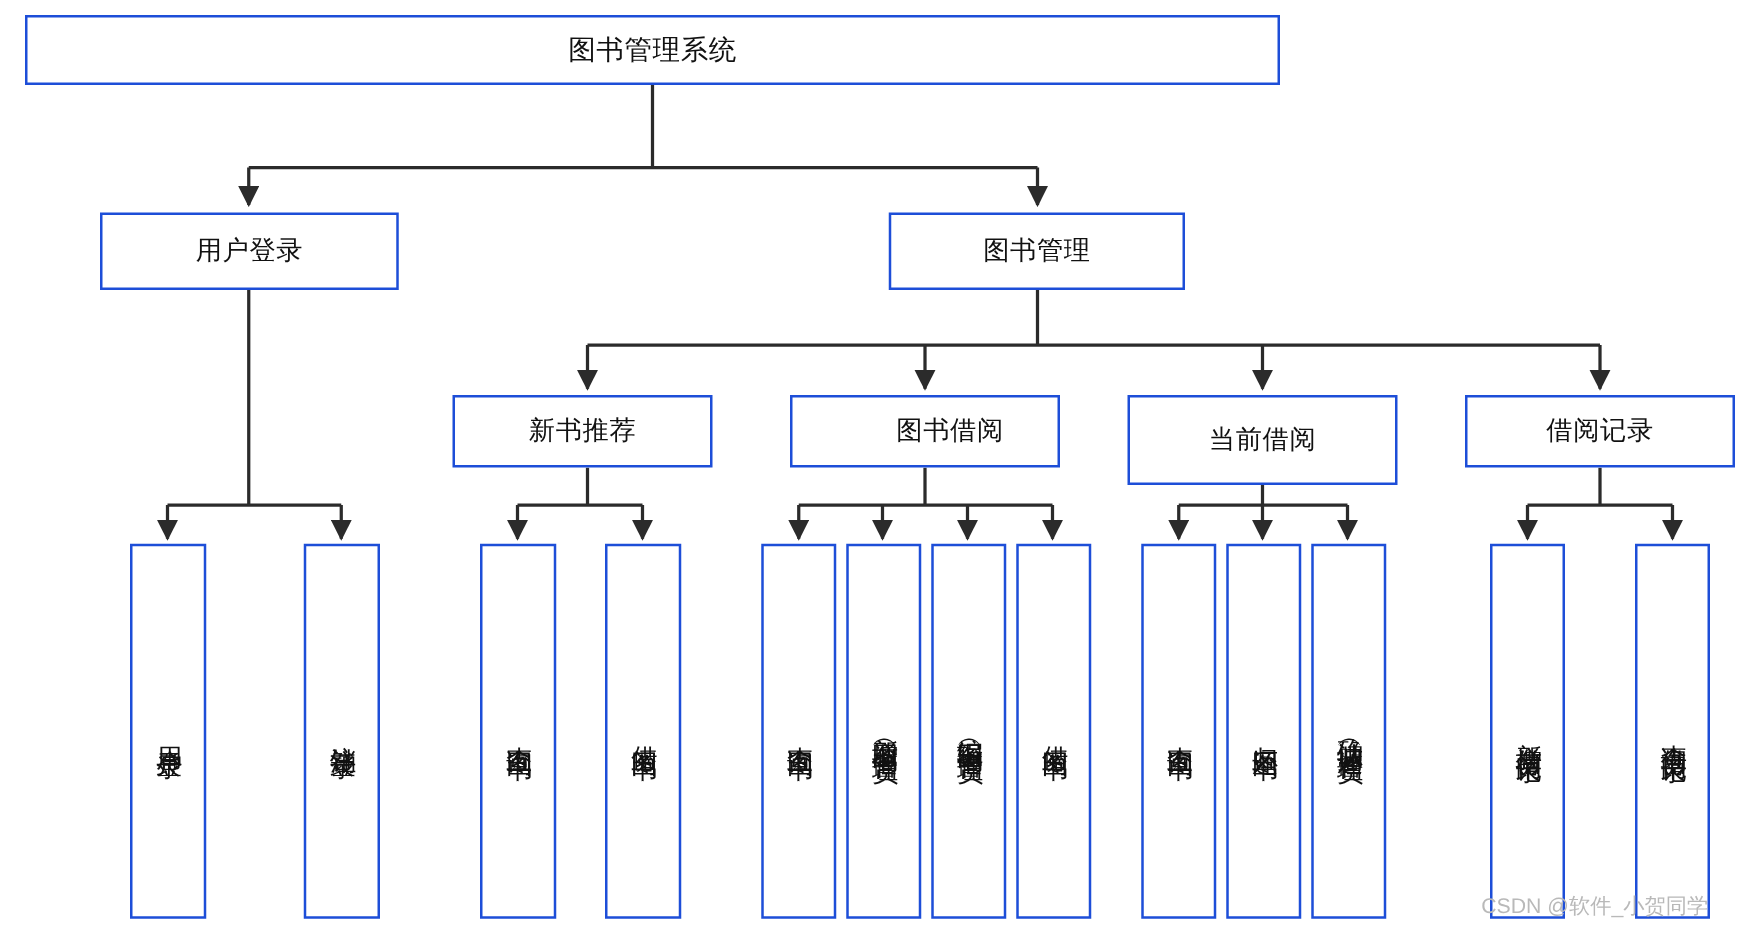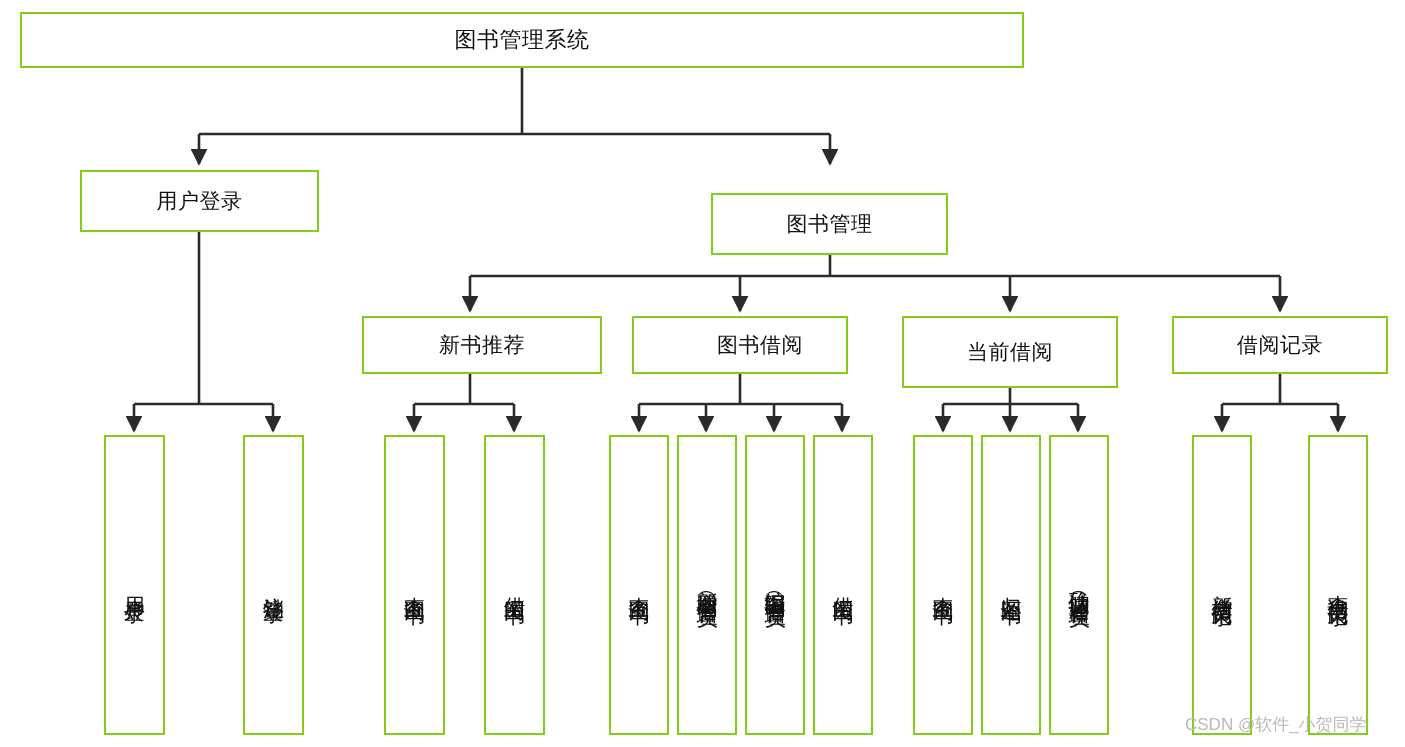--- a/index.html
+++ b/index.html
@@ -21,21 +21,21 @@
     position: absolute;
     left: 0;
     top: 0;
     width: 1405px;
     height: 747px;
     pointer-events: none;
   }
   .node {
     position: absolute;
     box-sizing: border-box;
-    border: 2px solid #84cc16;
+    border: 2px solid #1d4ed8;
     background: #ffffff;
     display: flex;
     align-items: center;
     justify-content: center;
     color: #111111;
     z-index: 2;
   }
   .node-label {
     display: block;
     text-align: center;
@@ -134,25 +134,25 @@
   </svg>
 
   <div class="node h-node" id="node-root" style="left:20px; top:12px; width:1004px; height:56px;">
     <span class="node-label">图书管理系统</span>
   </div>
 
   <div class="node h-node" style="left:80px; top:170px; width:239px; height:62px;">
     <span class="node-label">用户登录</span>
   </div>
 
-  <div class="node h-node" style="left:711px; top:170px; width:237px; height:62px;margin-top:23px;">
+  <div class="node h-node" style="left:711px; top:170px; width:237px; height:62px;">
     <span class="node-label">图书管理</span>
   </div>
 
-  <div class="node h-node" style="left:362px; top:316px; width:240px; height:58px;align-items:center;">
+  <div class="node h-node" style="left:362px; top:316px; width:208px; height:58px;align-items:center;">
     <span class="node-label">新书推荐</span>
   </div>
 
   <div class="node h-node" style="left:632px; top:316px; width:216px; height:58px;padding-left:40px;">
     <span class="node-label">图书借阅</span>
   </div>
 
   <div class="node h-node" style="left:902px; top:316px; width:216px; height:72px;">
     <span class="node-label">当前借阅</span>
   </div>

